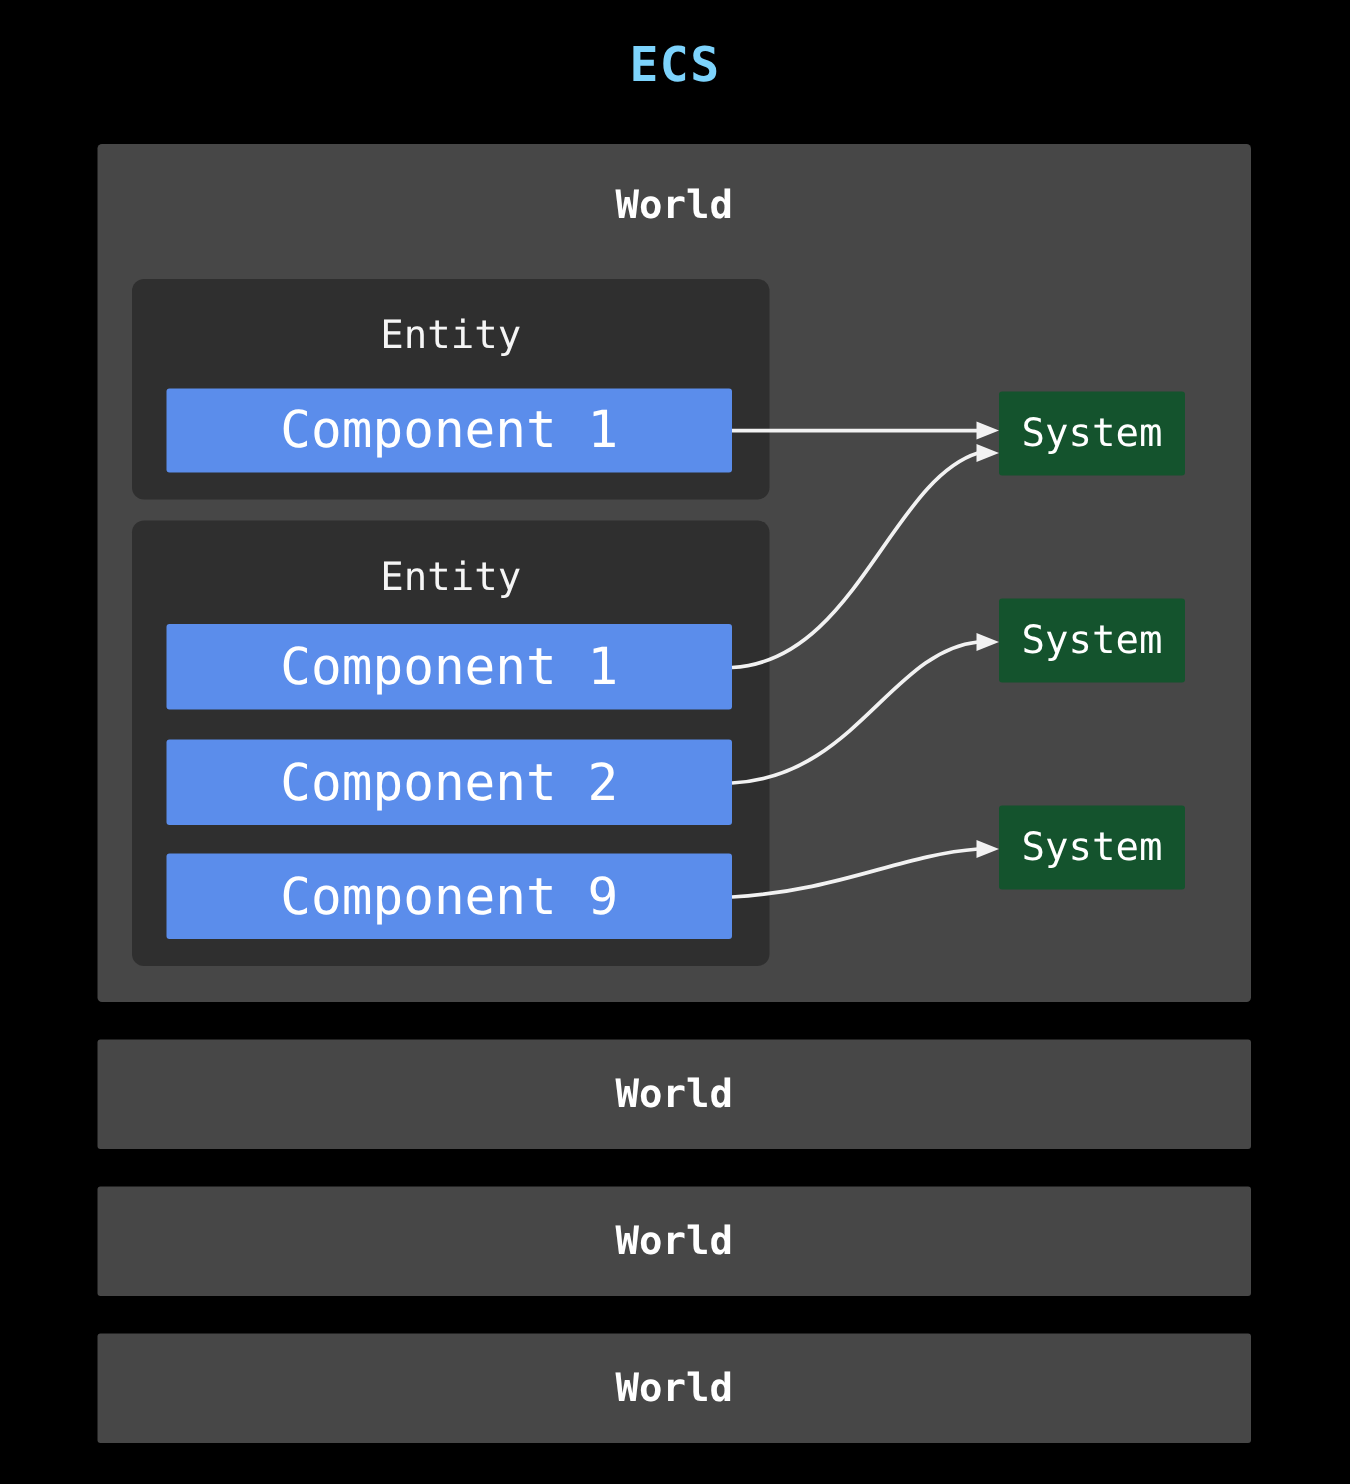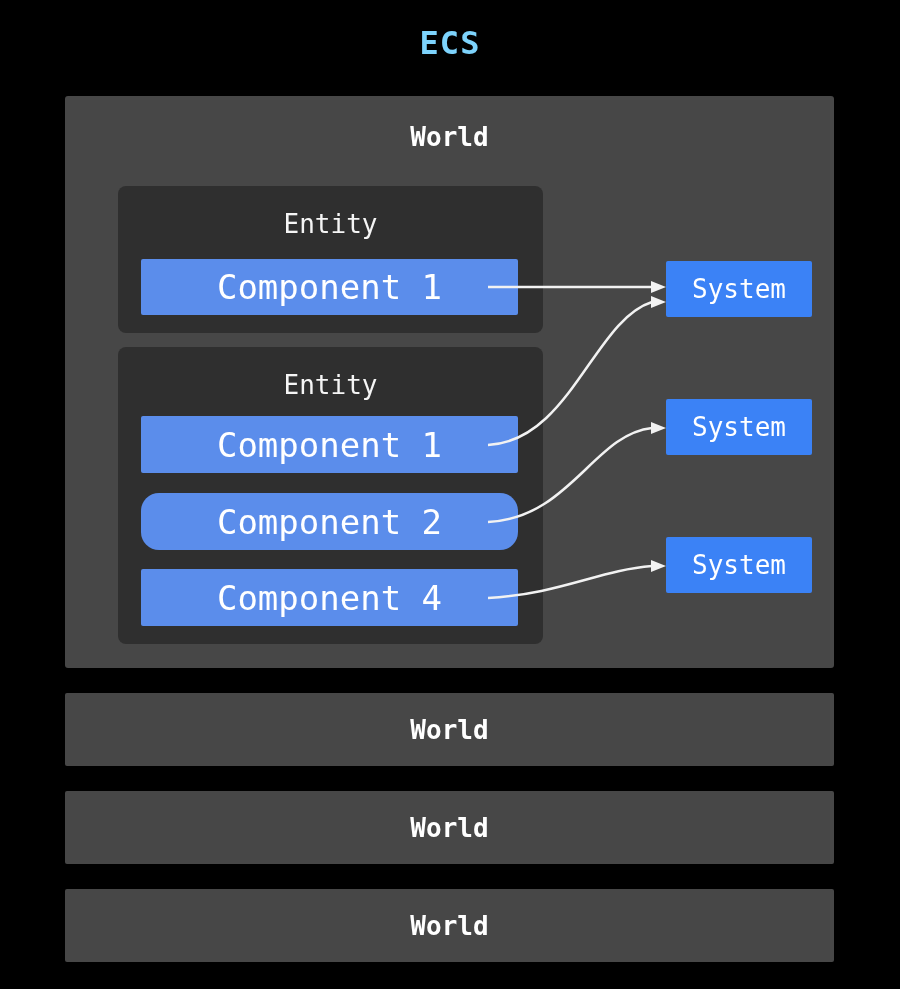--- a/index.html
+++ b/index.html
@@ -19,41 +19,41 @@
   .world-box{
     position:absolute;left:65px;top:96px;width:769px;height:572px;
     background:#474747;border-radius:3px;
   }
   .world-title{
     position:absolute;left:0;top:26px;width:769px;
     text-align:center;font-size:26px;font-weight:bold;color:#ffffff;
   }
   .entity-box{
     position:absolute;left:23px;width:425px;
-    background:#2f2f2f;border-radius:8px;margin-left:30px;
+    background:#2f2f2f;border-radius:8px;
   }
   .entity-1{top:90px;height:147px;}
   .entity-2{top:251px;height:297px;}
   .entity-title{
     position:absolute;left:0;top:23px;width:425px;
     text-align:center;font-size:26px;color:#f5f5f5;
   }
   .component-box{
     position:absolute;left:23px;width:377px;height:57px;
     background:#5b8deb;border-radius:2px;
     display:flex;align-items:center;justify-content:center;
     font-size:34px;color:#ffffff;
   }
   .entity-1 .c1{top:73px;height:56px;}
   .entity-2 .c1{top:69px;}
-  .entity-2 .c2{top:146px;border-radius:18px;}
+  .entity-2 .c2{top:146px;}
   .entity-2 .c3{top:222px;}
   .system-box{
-    position:absolute;left:666px;width:146px;height:56px;
-    background:#3b82f6;border-radius:2px;
+    position:absolute;left:666px;width:124px;height:56px;
+    background:#14532d;border-radius:2px;
     display:flex;align-items:center;justify-content:center;
     font-size:26px;color:#ffffff;
   }
   .system-1{top:261px;}
   .system-2{top:399px;}
   .system-3{top:537px;}
   .arrows-svg{
     position:absolute;left:0;top:0;width:900px;height:989px;
     pointer-events:none;
   }
@@ -79,21 +79,21 @@
 
   <div class="entity-box entity-1">
     <div class="entity-title">Entity</div>
     <div class="component-box c1">Component 1</div>
   </div>
 
   <div class="entity-box entity-2">
     <div class="entity-title">Entity</div>
     <div class="component-box c1">Component 1</div>
     <div class="component-box c2">Component 2</div>
-    <div class="component-box c3">Component 4</div>
+    <div class="component-box c3">Component 9</div>
   </div>
 </div>
 
 <div class="system-box system-1">System</div>
 <div class="system-box system-2">System</div>
 <div class="system-box system-3">System</div>
 
 <svg class="arrows-svg" viewBox="0 0 900 989" xmlns="http://www.w3.org/2000/svg">
 
   <path class="arrow-line" d="M 488 287 L 652 287"></path>

